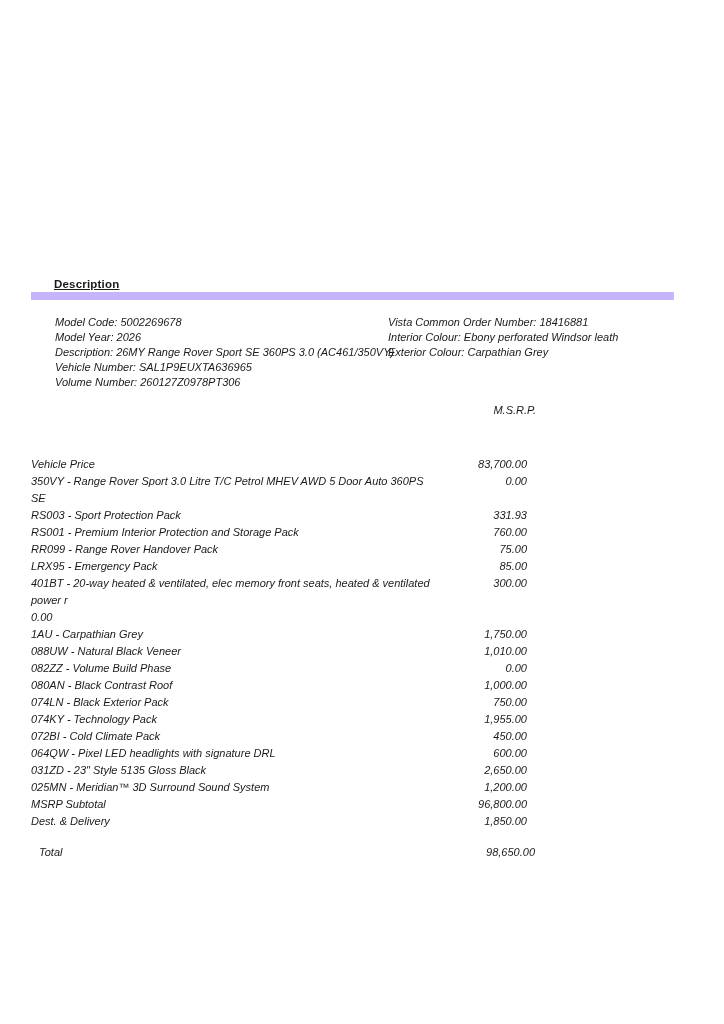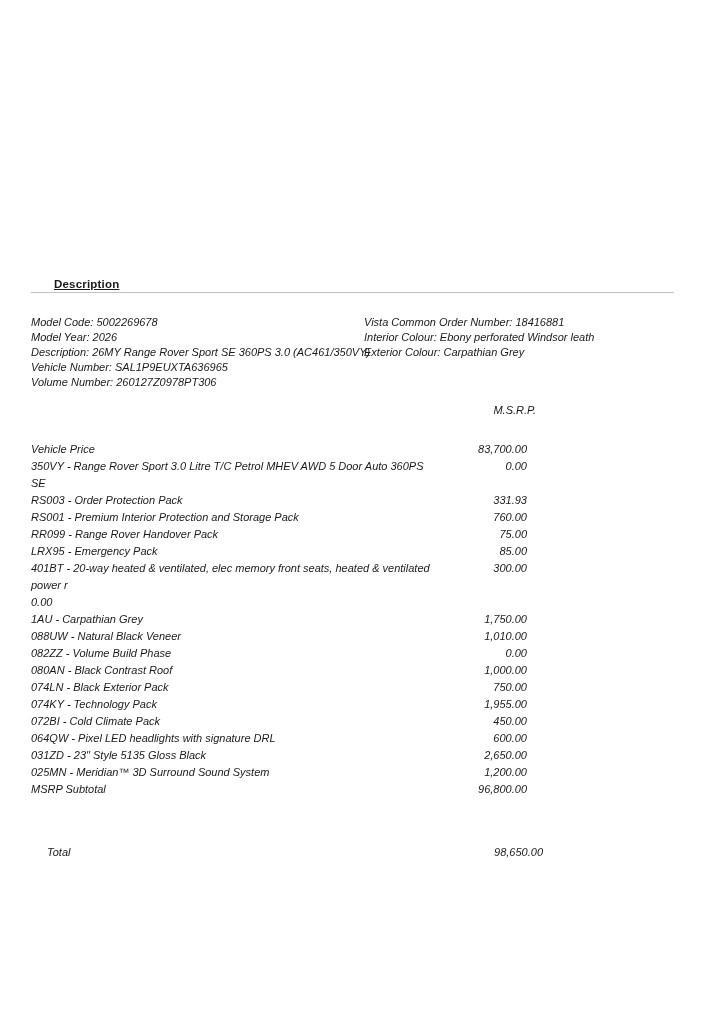--- a/index.html
+++ b/index.html
@@ -17,74 +17,74 @@
     font-style: italic;
     font-size: 11px;
     color: #1a1a1a;
     overflow: hidden;
   }
   .section-header {
     position: absolute;
     left: 31px;
     top: 278px;
     width: 620px;
-    border-bottom: 1px solid #c4b5fd;
+    border-bottom: 8px solid #c4b5fd;
     padding-bottom: 2px;
     font-style: normal;
     padding-left: 23px;
   }
   .section-title {
     font-weight: bold;
     font-size: 11.5px;
     text-decoration: underline;
     letter-spacing: 0.2px;
   }
   .meta {
     position: absolute;
     left: 31px;
     top: 315px;
     display: flex;
     align-items: flex-start;
   }
   .meta-col { display: flex; flex-direction: column; }
-  .meta-col.left { width: 333px; }
+  .meta-col.left { width: 333px; margin-left: 24px; }
   .meta-line { line-height: 15px; min-height: 15px; white-space: nowrap; }
   .msrp-header {
     position: absolute;
     left: 40px;
     top: 403px;
     width: 496px;
     text-align: right;
     line-height: 15px;
   }
   .items {
     position: absolute;
     left: 31px;
-    top: 441px;
+    top: 456px;
     width: 496px;
   }
   .item-row {
     display: flex;
     justify-content: space-between;
     align-items: flex-start;
     min-height: 17px;
   }
   .item-label {
     line-height: 17px;
     white-space: pre-line;
     max-width: 410px;
   }
   .item-price {
     line-height: 17px;
     text-align: right;
     white-space: nowrap;
   }
   .total-row {
     position: absolute;
-    left: 47px;
+    left: 39px;
     top: 844px;
     width: 496px;
     display: flex;
     justify-content: space-between;
     line-height: 17px;
     gap: 36px;
   }
 </style>
 </head>
 <body>
@@ -115,21 +115,21 @@
   <div class="items">
     <div class="item-row">
       <span class="item-label">Vehicle Price</span>
       <span class="item-price">83,700.00</span>
     </div>
     <div class="item-row">
       <span class="item-label">350VY - Range Rover Sport 3.0 Litre T/C Petrol MHEV AWD 5 Door Auto 360PS SE</span>
       <span class="item-price">0.00</span>
     </div>
     <div class="item-row">
-      <span class="item-label">RS003 - Order Protection Pack</span>
+      <span class="item-label">RS003 - Sport Protection Pack</span>
       <span class="item-price">331.93</span>
     </div>
     <div class="item-row">
       <span class="item-label">RS001 - Premium Interior Protection and Storage Pack</span>
       <span class="item-price">760.00</span>
     </div>
     <div class="item-row">
       <span class="item-label">RR099 - Range Rover Handover Pack</span>
       <span class="item-price">75.00</span>
     </div>
@@ -182,20 +182,24 @@
       <span class="item-price">2,650.00</span>
     </div>
     <div class="item-row">
       <span class="item-label">025MN - Meridian™ 3D Surround Sound System</span>
       <span class="item-price">1,200.00</span>
     </div>
     <div class="item-row">
       <span class="item-label">MSRP Subtotal</span>
       <span class="item-price">96,800.00</span>
     </div>
+    <div class="item-row">
+      <span class="item-label">Dest. &amp; Delivery</span>
+      <span class="item-price">1,850.00</span>
+    </div>
   </div>
 
   <div class="total-row">
     <span class="item-label">Total</span>
     <span class="item-price">98,650.00</span>
   </div>
 
 </div>
 
 </body></html>

